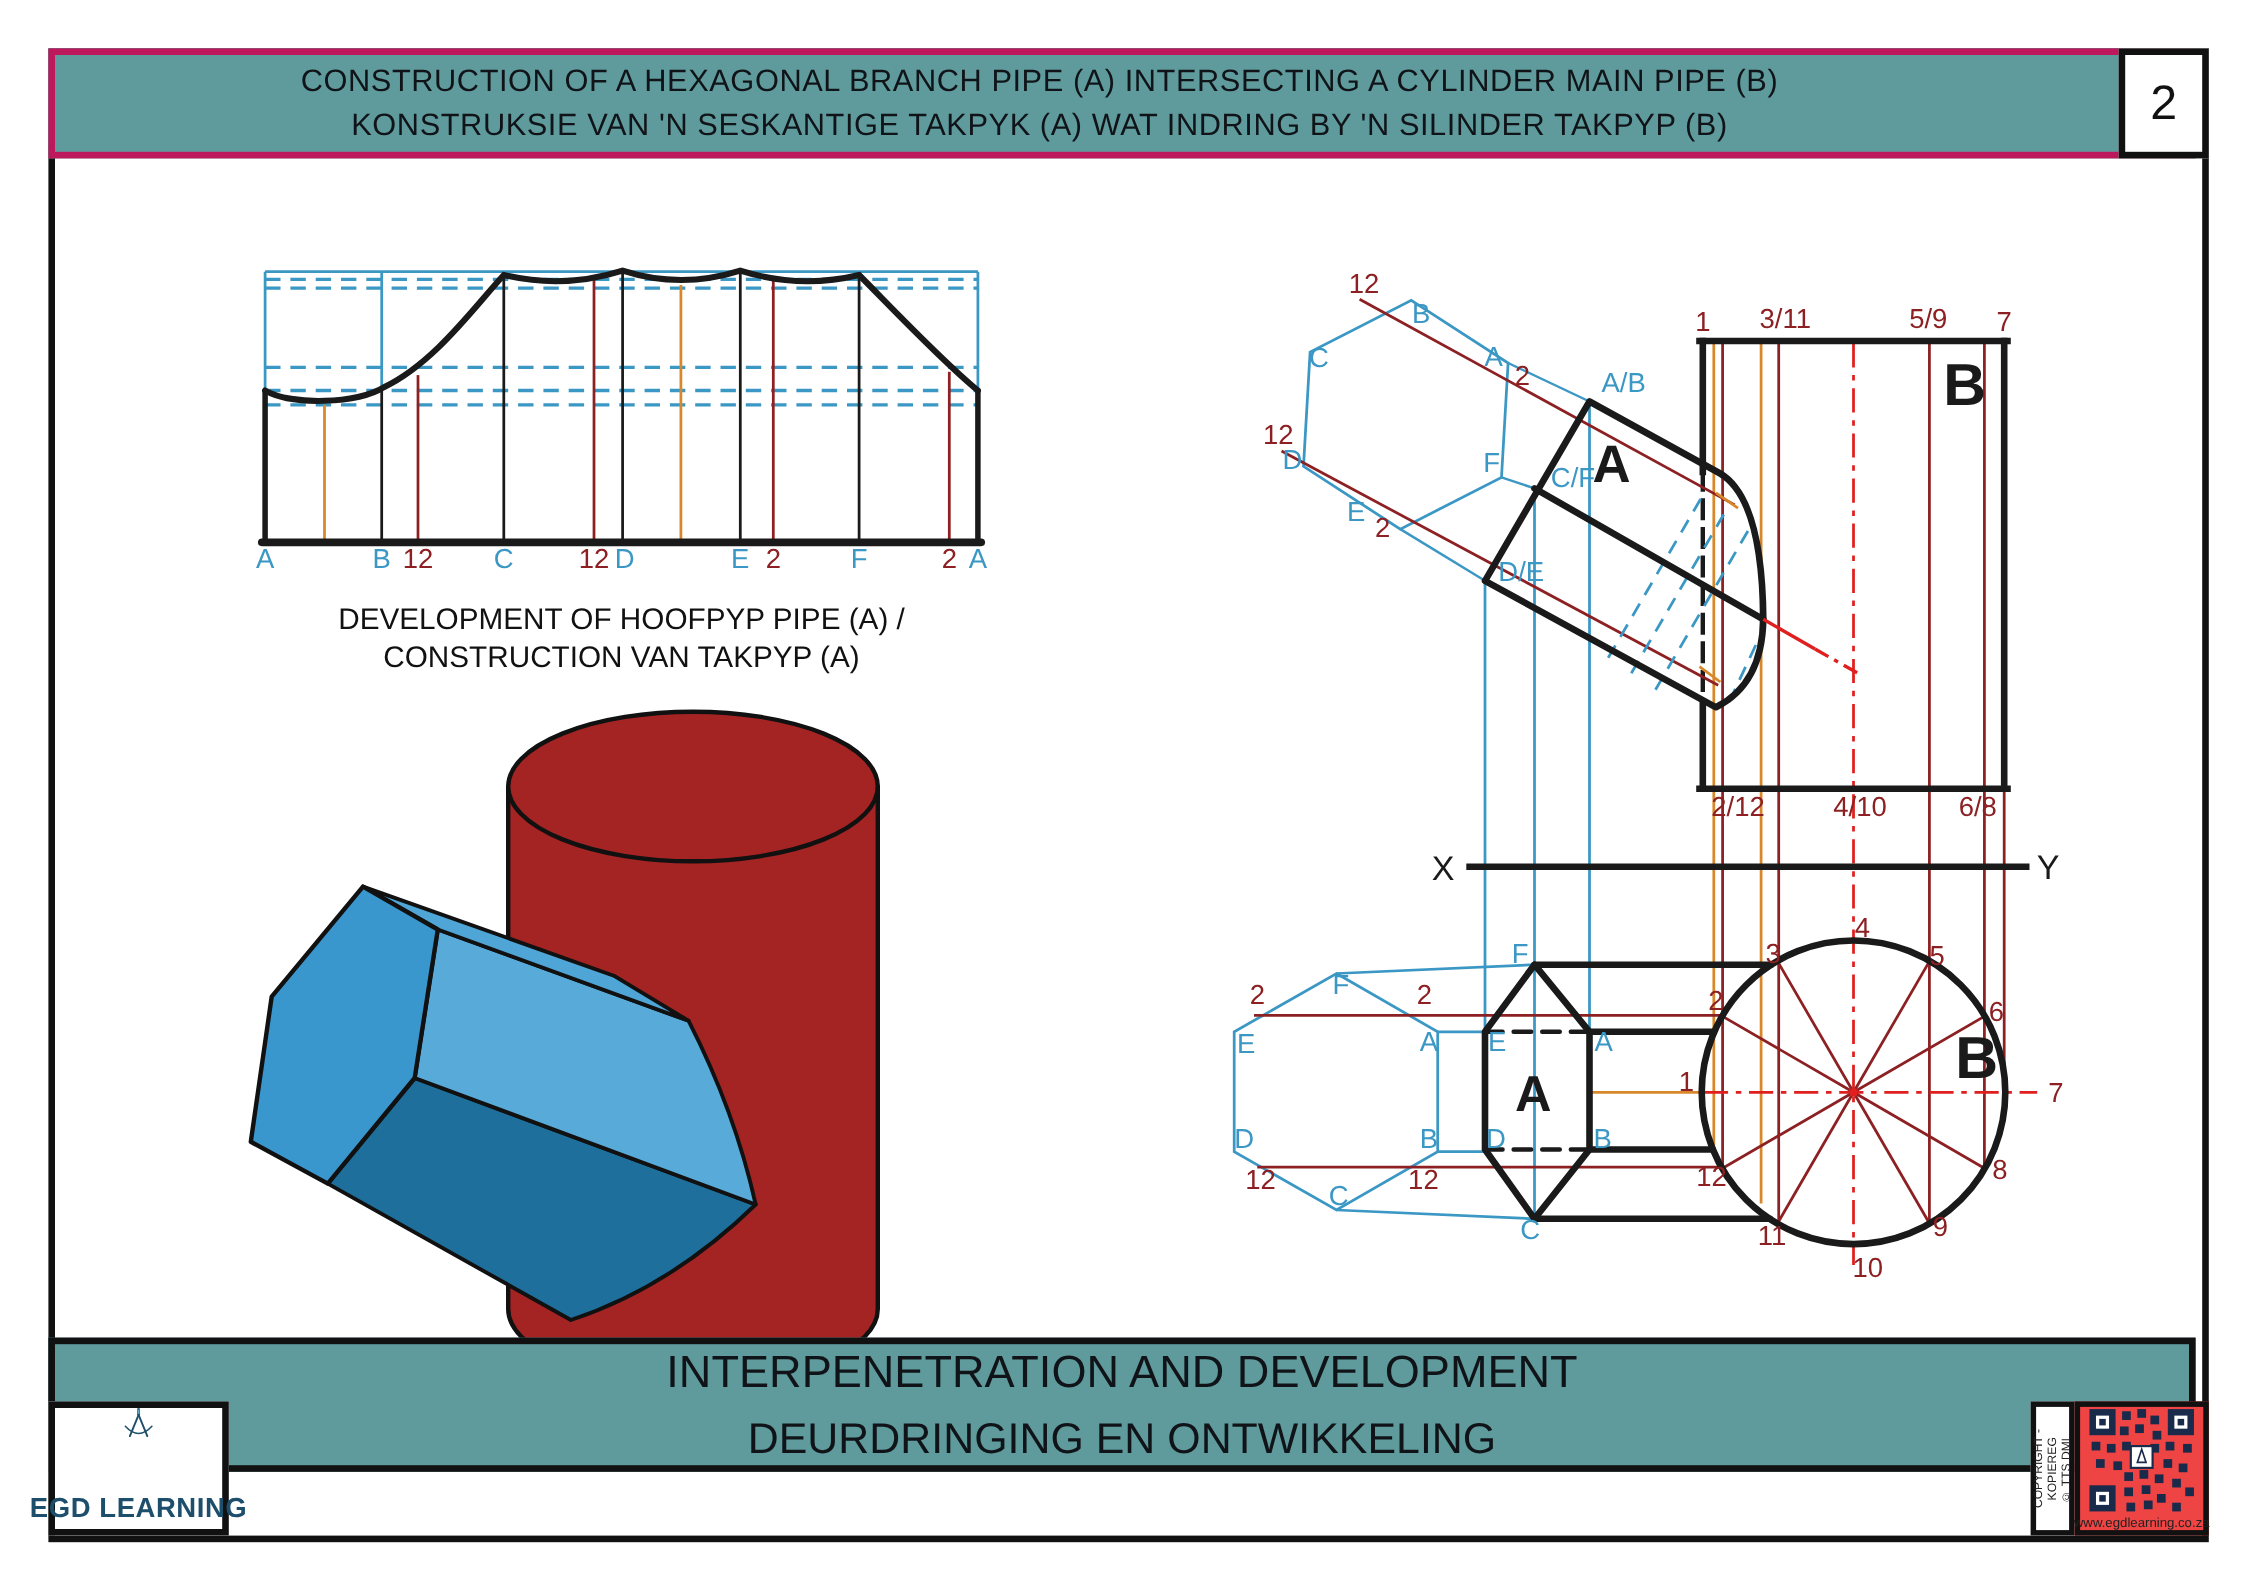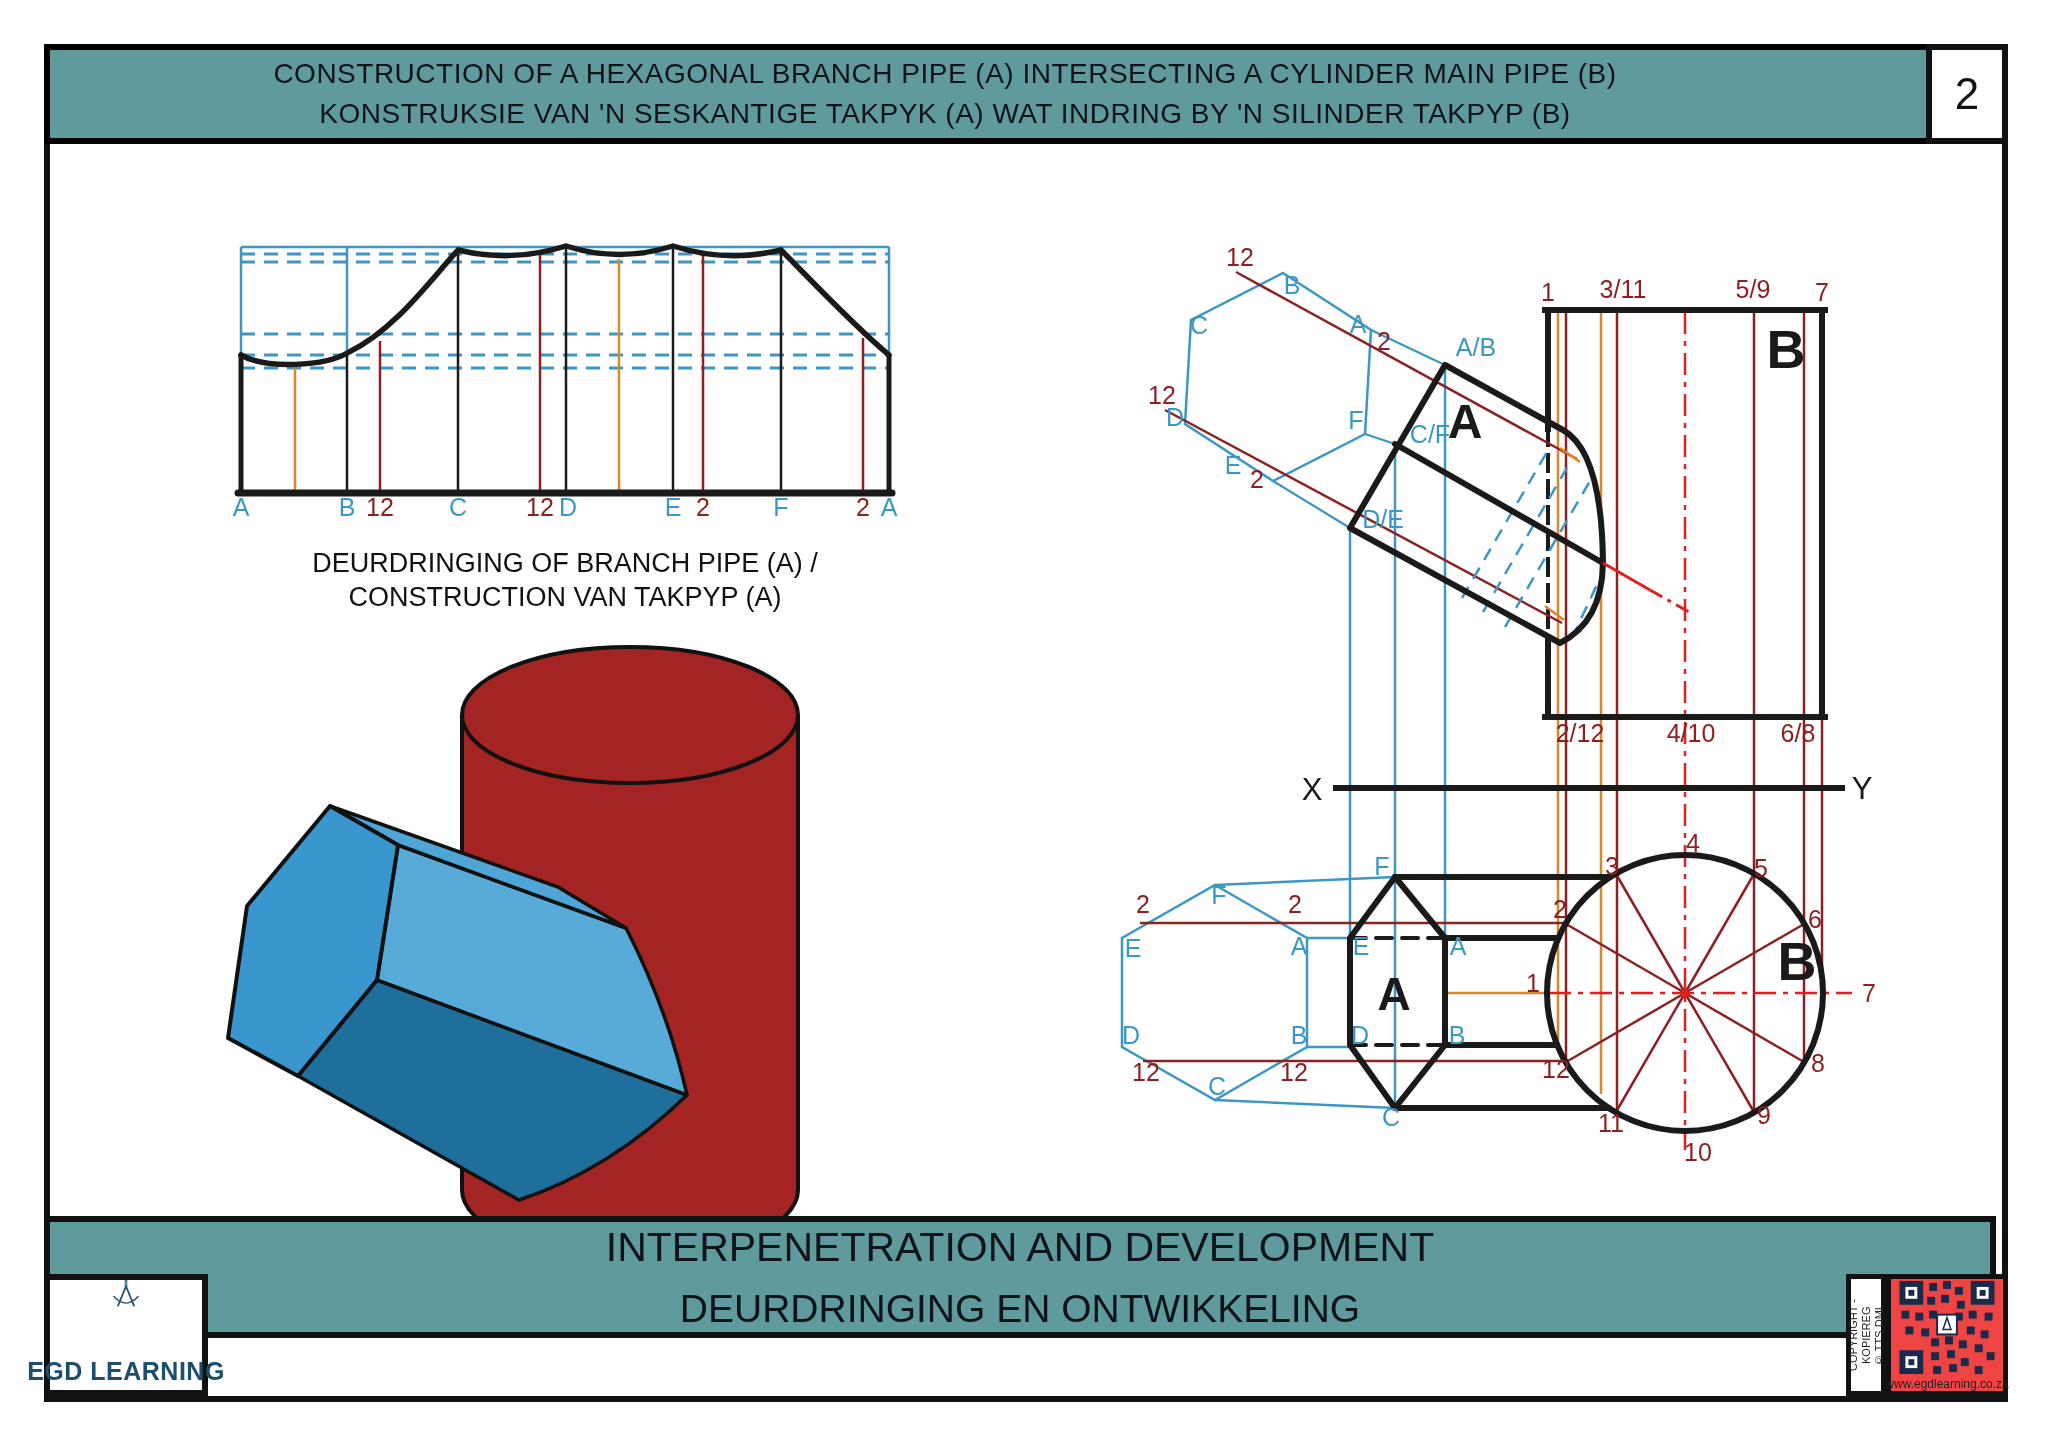--- a/index.html
+++ b/index.html
@@ -3,21 +3,21 @@
 <meta charset="utf-8">
 <style>
   html,body{margin:0;padding:0;background:#ffffff;}
   body{width:2048px;height:1448px;position:relative;overflow:hidden;
        font-family:"Liberation Sans", sans-serif;}
   .abs{position:absolute;}
   
   #outer-frame{left:44px;top:44px;width:1952px;height:1346px;border:6px solid #111;}
   
   #header-band{left:44px;top:44px;width:1952px;height:100px;background:#5f9b9d;
-    border:6px solid #000000;display:flex;flex-direction:column;justify-content:center;
+    border:6px solid #be185d;display:flex;flex-direction:column;justify-content:center;
     align-items:center;gap:8px;box-sizing:border-box;padding-right:150px;}
   #header-band .hline{font-size:28px;font-weight:500;color:#101418;letter-spacing:.5px;white-space:nowrap;}
   #page-box{left:1926px;top:44px;width:82px;height:100px;background:#fff;border:6px solid #111;
     display:flex;align-items:center;justify-content:center;font-size:44px;color:#111;box-sizing:border-box;}
   
   #dev-caption{left:215px;top:546px;width:700px;text-align:center;color:#111;}
   #dev-caption div{font-size:27px;font-weight:500;line-height:34px;}
   
   #footer-band{left:44px;top:1216px;width:1952px;height:122px;background:#5f9b9d;border:6px solid #111;
     box-sizing:border-box;display:flex;flex-direction:column;align-items:center;justify-content:center;gap:16px;}
@@ -275,21 +275,21 @@
 
 <div id="header-band" class="abs">
   <div class="hline">CONSTRUCTION OF A HEXAGONAL BRANCH PIPE (A) INTERSECTING A CYLINDER MAIN PIPE (B)</div>
   <div class="hline">KONSTRUKSIE VAN 'N SESKANTIGE TAKPYK (A) WAT INDRING BY 'N SILINDER TAKPYP (B)</div>
 </div>
 <div id="page-box" class="abs">
   <span>2</span>
 </div>
 
 <div id="dev-caption" class="abs">
-  <div>DEURDRINGING OF BRANCH PIPE (A) /</div>
+  <div>DEVELOPMENT OF HOOFPYP PIPE (A) /</div>
   <div>CONSTRUCTION VAN TAKPYP (A)</div>
 </div>
 
 <div id="footer-band" class="abs">
   <div class="fline1">INTERPENETRATION AND DEVELOPMENT</div>
   <div class="fline2">DEURDRINGING EN ONTWIKKELING</div>
 </div>
 
 <div id="logo-box" class="abs">
   <svg width="90" height="84" viewBox="0 0 90 84">

